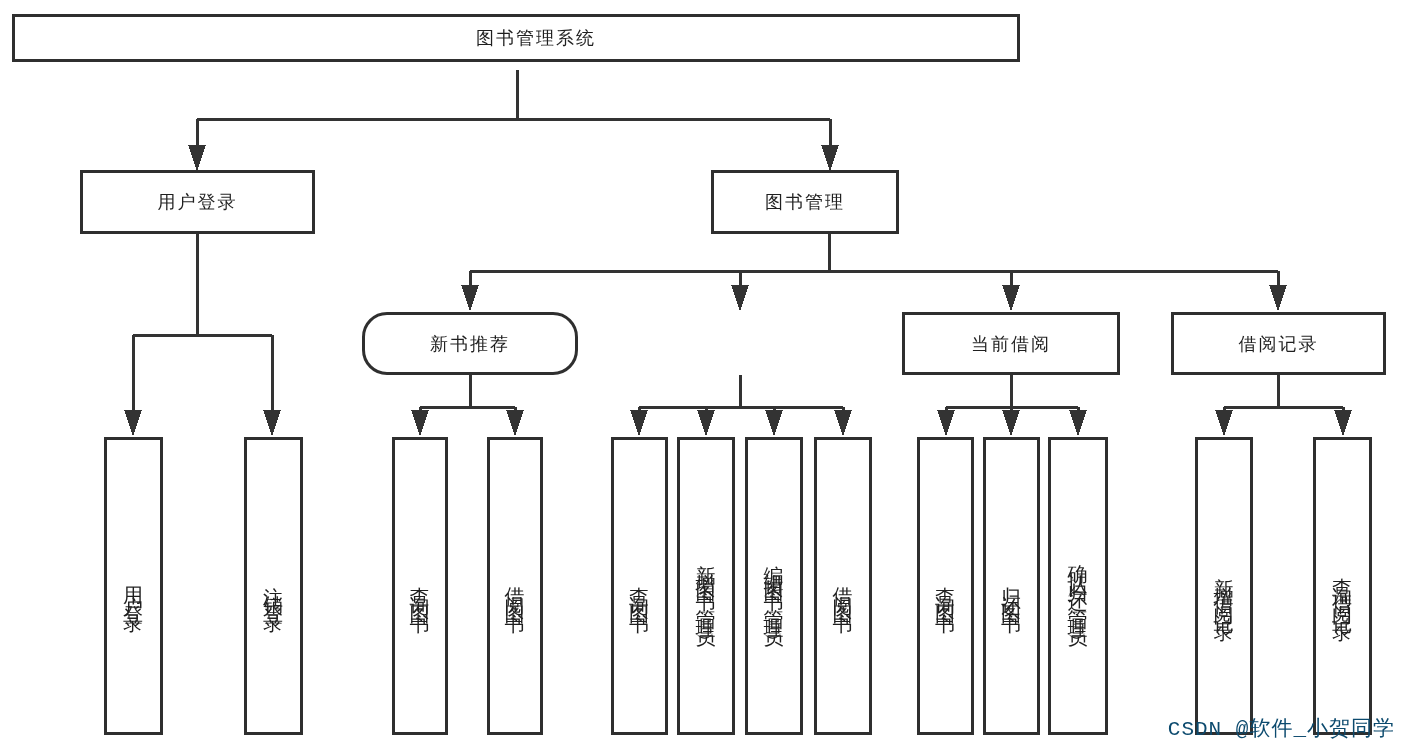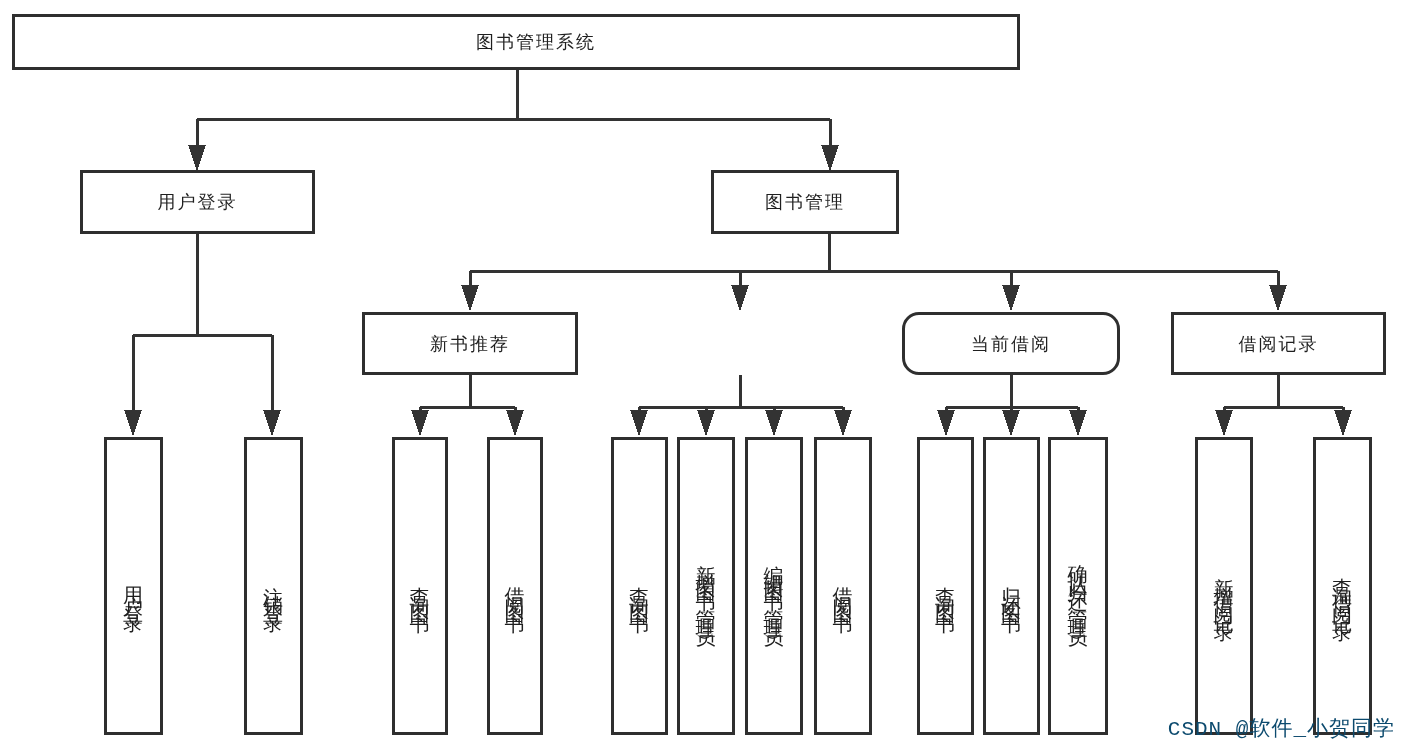--- a/index.html
+++ b/index.html
@@ -129,27 +129,27 @@
     <path class="arrowhead" d="M1078 436 l-9 -26 h18 z"></path>
 
     <path class="line" d="M1278 375 V407"></path>
     <path class="line" d="M1224 407 H1343"></path>
     <path class="line" d="M1224 407 V414"></path>
     <path class="line" d="M1343 407 V414"></path>
     <path class="arrowhead" d="M1224 436 l-9 -26 h18 z"></path>
     <path class="arrowhead" d="M1343 436 l-9 -26 h18 z"></path>
   </svg>
 
-  <div class="node root-box" style="left:12px; top:14px; width:1008px; height:56px;padding-left:40px;">图书管理系统</div>
+  <div class="node root-box" style="left:12px; top:14px; width:1008px; height:48px;padding-left:40px;">图书管理系统</div>
 
   <div class="node h-box" style="left:80px; top:170px; width:235px; height:64px;">用户登录</div>
   <div class="node h-box" style="left:711px; top:170px; width:188px; height:64px;">图书管理</div>
 
-  <div class="node h-box" style="left:362px; top:312px; width:216px; height:63px;">新书推荐</div>
-  <div class="node h-box" style="left:902px; top:312px; width:218px; height:63px;border-radius:17px;">当前借阅</div>
+  <div class="node h-box" style="left:362px; top:312px; width:216px; height:63px;border-radius:25px;">新书推荐</div>
+  <div class="node h-box" style="left:902px; top:312px; width:218px; height:63px;">当前借阅</div>
   <div class="node h-box" style="left:1171px; top:312px; width:215px; height:63px;">借阅记录</div>
 
   <div class="node leaf" style="left:104px; top:437px; width:59px; height:298px;">用户登录</div>
   <div class="node leaf" style="left:244px; top:437px; width:59px; height:298px;">注销登录</div>
 
   <div class="node leaf" style="left:392px; top:437px; width:56px; height:298px;">查询图书</div>
   <div class="node leaf" style="left:487px; top:437px; width:56px; height:298px;">借阅图书</div>
 
   <div class="node leaf" style="left:611px; top:437px; width:57px; height:298px;">查询图书</div>
   <div class="node leaf" style="left:677px; top:437px; width:58px; height:298px;">新增图书（管理员）</div>

